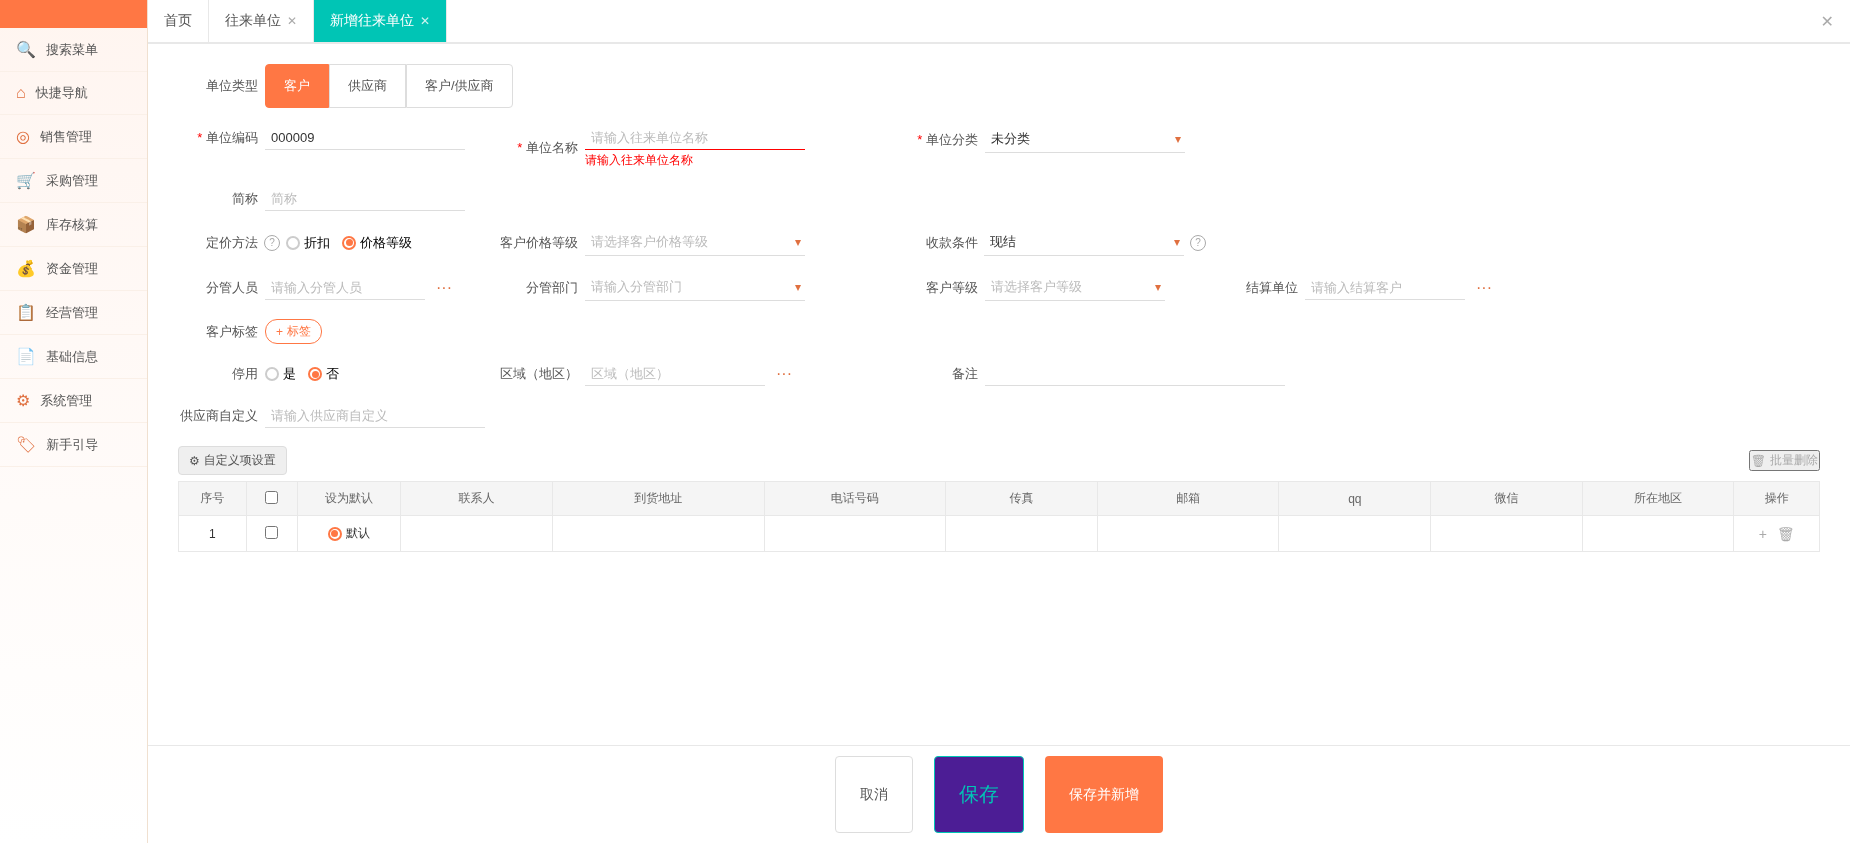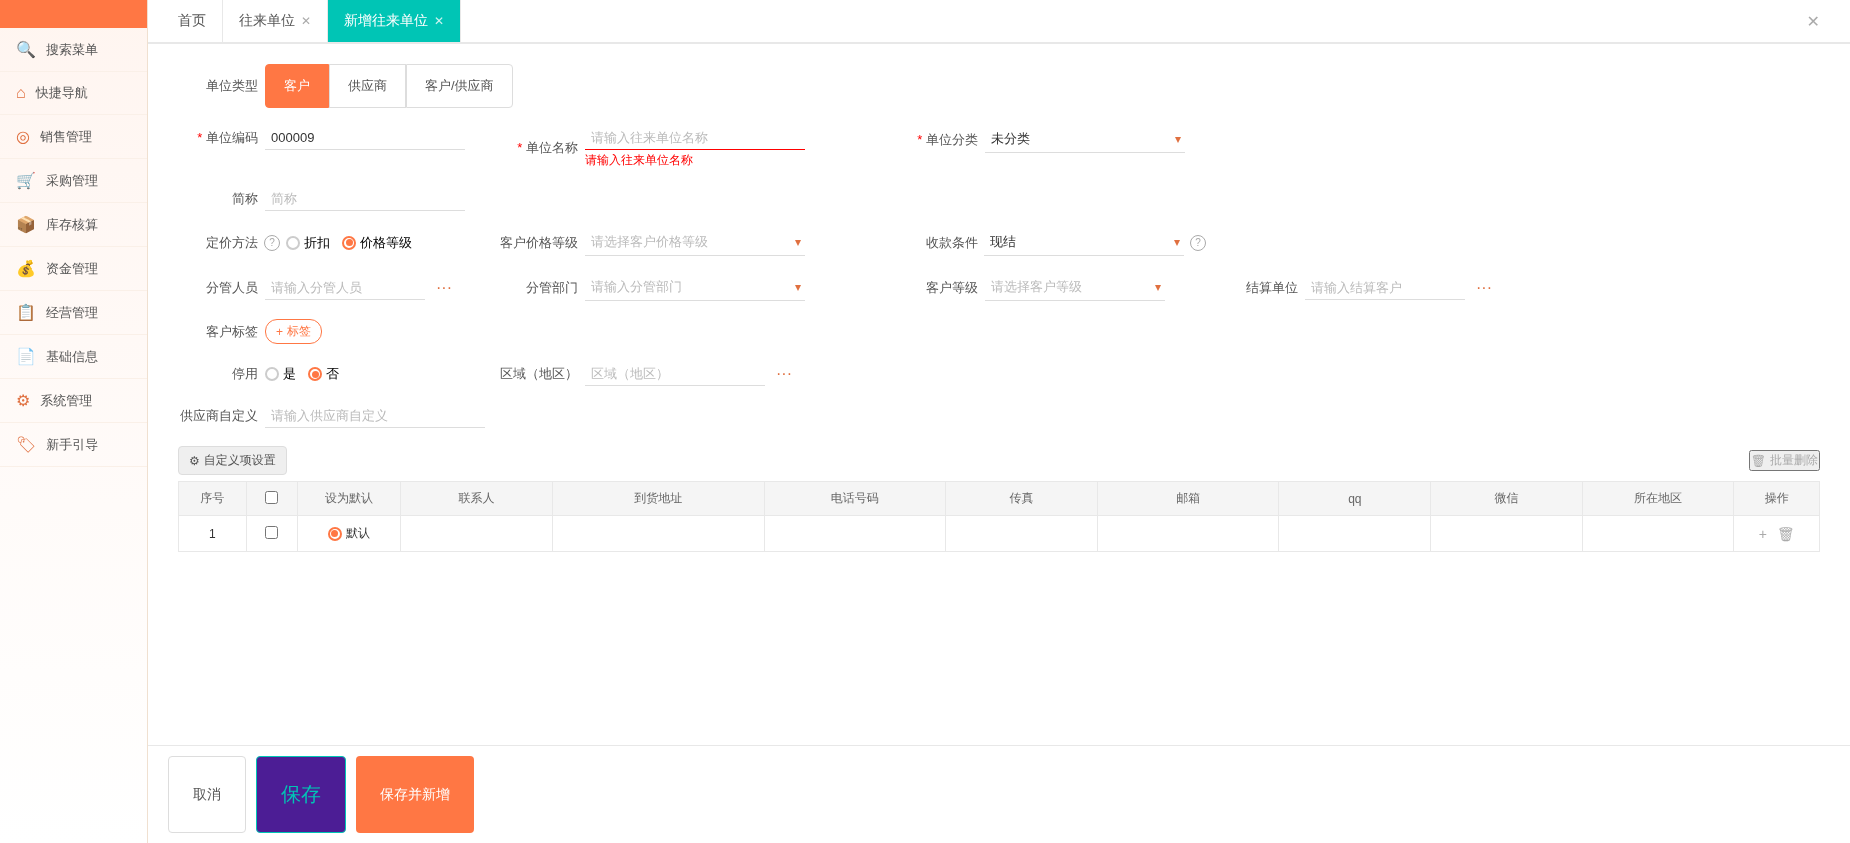--- a/index.html
+++ b/index.html
@@ -42,21 +42,21 @@
       overflow: hidden;
     }
 
     
     .tab-bar {
       display: flex;
       align-items: center;
       background: #fff;
       border-bottom: 2px solid #e8e8e8;
       height: 44px;
-      padding: 0 14px;
+      padding: 0 0;
       flex-shrink: 0;
     }
     .tab {
       display: flex;
       align-items: center;
       padding: 0 16px;
       height: 100%;
       cursor: pointer;
       font-size: 14px;
       color: #555;
@@ -253,22 +253,22 @@
     
     .footer {
       position: fixed;
       bottom: 0;
       left: 148px;
       right: 0;
       background: #fff;
       border-top: 1px solid #e8e8e8;
       padding: 10px 20px;
       display: flex;
-      justify-content: flex-start;
-      gap: 10px;
+      justify-content: center;
+      gap: 21px;
       z-index: 100;
     }
     .btn-cancel {
       padding: 8px 24px; border: 1px solid #ddd;
       background: #fff; border-radius: 4px;
       cursor: pointer; font-size: 14px; color: #555;
     }
     .btn-save {
       padding: 24px 24px; border: none;
       background: #4c1d95; border: 1px solid #00c5b5;
@@ -490,20 +490,24 @@
           </div>
         </div>
       </div>
 
       <div class="form-group" style="flex:0 0 400px;">
         <span class="form-label">区域（地区）</span>
         <input class="form-input" placeholder="区域（地区）" style="width: 180px;">
         <span class="more-btn">···</span>
       </div>
 
+      <div class="form-group" style="flex:1;">
+        <span class="form-label">备注</span>
+        <input class="form-input" placeholder="" style="width: 300px;">
+      </div>
     </div>
 
     <div class="form-row">
       <div class="form-group">
         <span class="form-label">供应商自定义</span>
         <input class="form-input" placeholder="请输入供应商自定义" style="width: 220px;">
       </div>
     </div>
 
     <div class="table-section">

